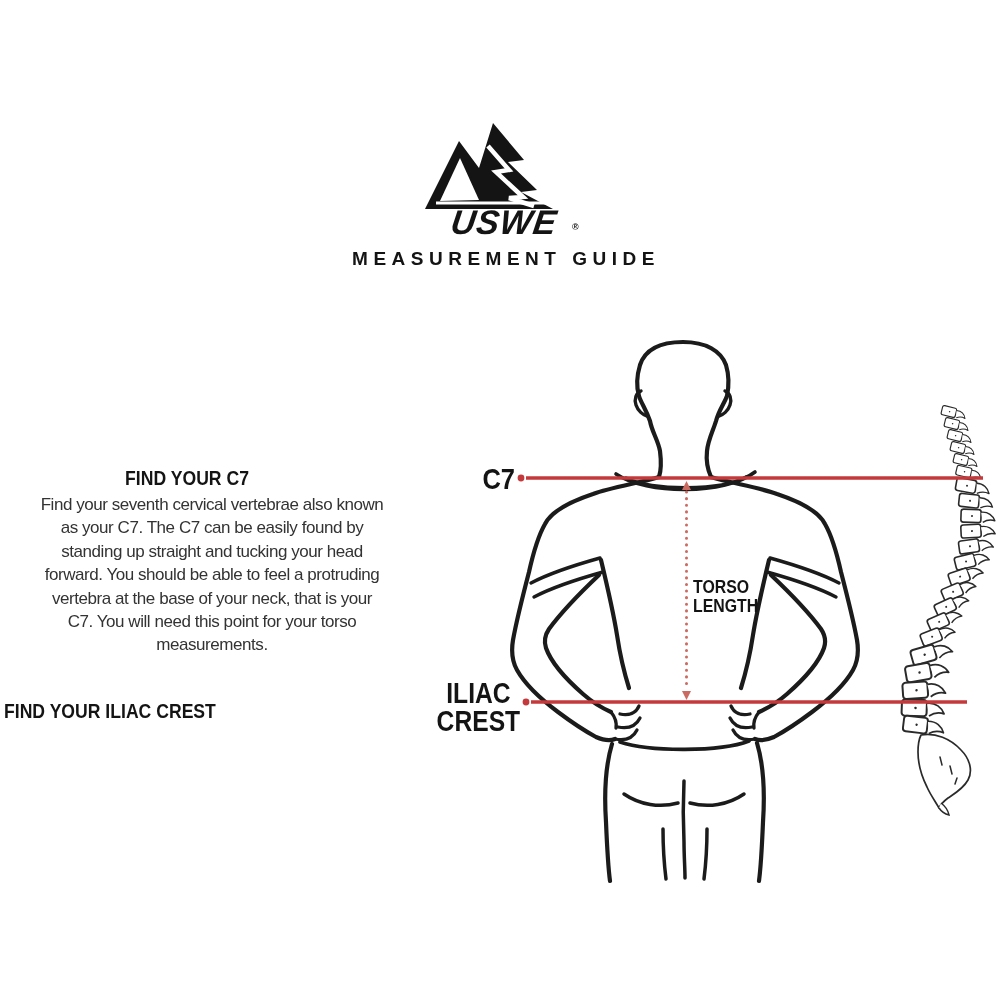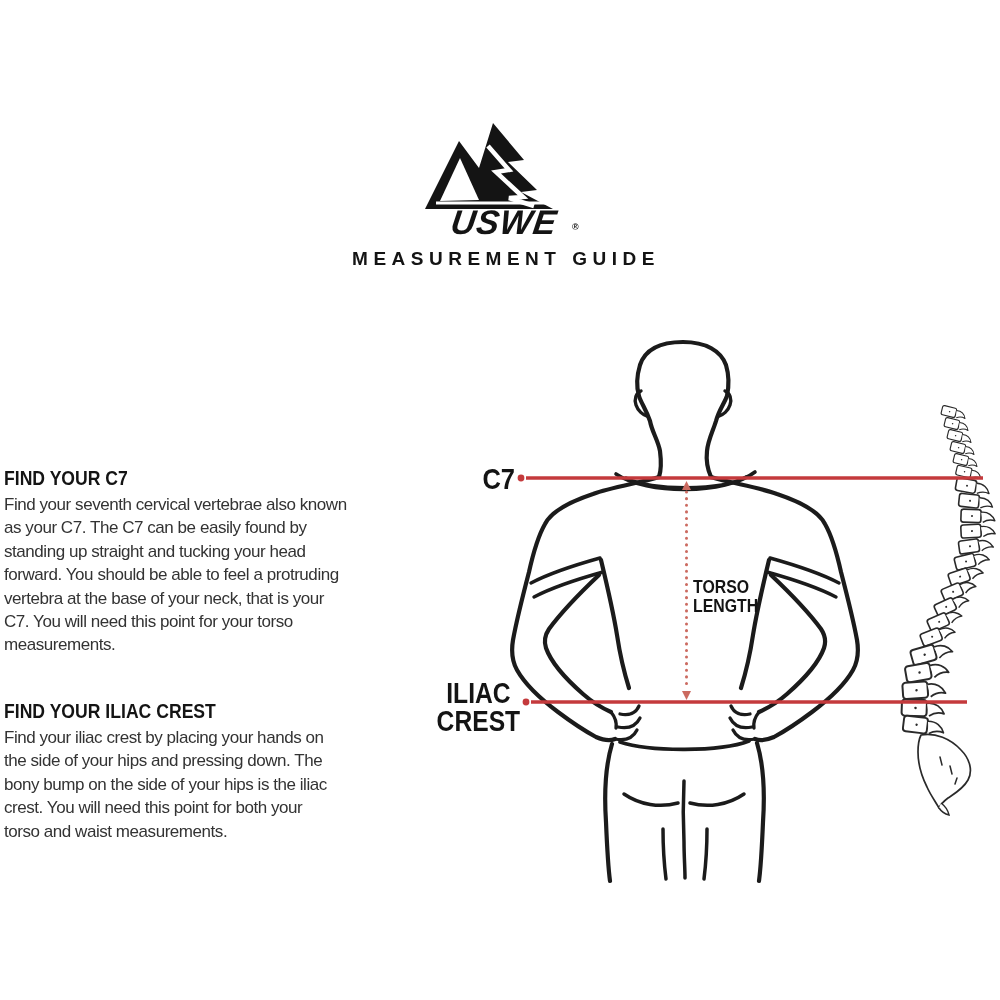--- a/index.html
+++ b/index.html
@@ -12,21 +12,21 @@
   #brand-wordmark{left:433px;top:203px;width:142px;text-align:center;
       font-size:34px;font-weight:900;font-style:italic;letter-spacing:1px;
       transform:skewX(-8deg);color:#141414;white-space:nowrap;}
   #registered-mark{left:572px;top:222px;font-size:9px;font-weight:700;color:#141414;}
   #page-title{left:0;top:248px;width:1000px;text-align:center;
       font-size:19px;font-weight:800;letter-spacing:5.5px;padding-left:6px;
       color:#141414;white-space:nowrap;}
 
   
   .section{left:4px;width:416px;}
-  #section-c7{top:467px;}
+  #section-c7{top:467px;text-align:center;}
   #section-iliac{top:700px;}
   .section h2{margin:0 0 3px 0;font-size:20px;font-weight:800;color:#141414;
       transform:scaleX(0.88);transform-origin:left center;white-space:nowrap;}
   .section p{margin:0;font-size:17px;line-height:23.4px;letter-spacing:-0.45px;
       color:#333333;white-space:pre-line;}
 
   
   .measure-label{font-weight:800;color:#141414;white-space:pre-line;}
   #c7-label{left:455px;top:462px;width:60px;text-align:right;font-size:30px;
       transform:scaleX(0.85);transform-origin:right center;}
@@ -63,25 +63,20 @@
 as your C7. The C7 can be easily found by
 standing up straight and tucking your head
 forward. You should be able to feel a protruding
 vertebra at the base of your neck, that is your
 C7. You will need this point for your torso
 measurements.</p>
 </div>
 
 <div id="section-iliac" class="abs section">
   <h2>FIND YOUR ILIAC CREST</h2>
-  <p>Find your iliac crest by placing your hands on
-the side of your hips and pressing down. The
-bony bump on the side of your hips is the iliac
-crest. You will need this point for both your
-torso and waist measurements.</p>
 </div>
 
 <svg id="diagram-svg" class="abs" viewBox="0 0 1000 1000" aria-hidden="true">
 
   <g fill="none" stroke="#1b1b1b" stroke-width="4.2" stroke-linecap="round" stroke-linejoin="round">
 
     <path d="
       M 659,477 C 662,468 661,459 660,451 C 658,440 652,432 650,421
       C 646,409 641,403 639,396 C 636,386 637,375 640,365
       C 645,350 660,342 683,342 C 706,342 721,351 726,365

